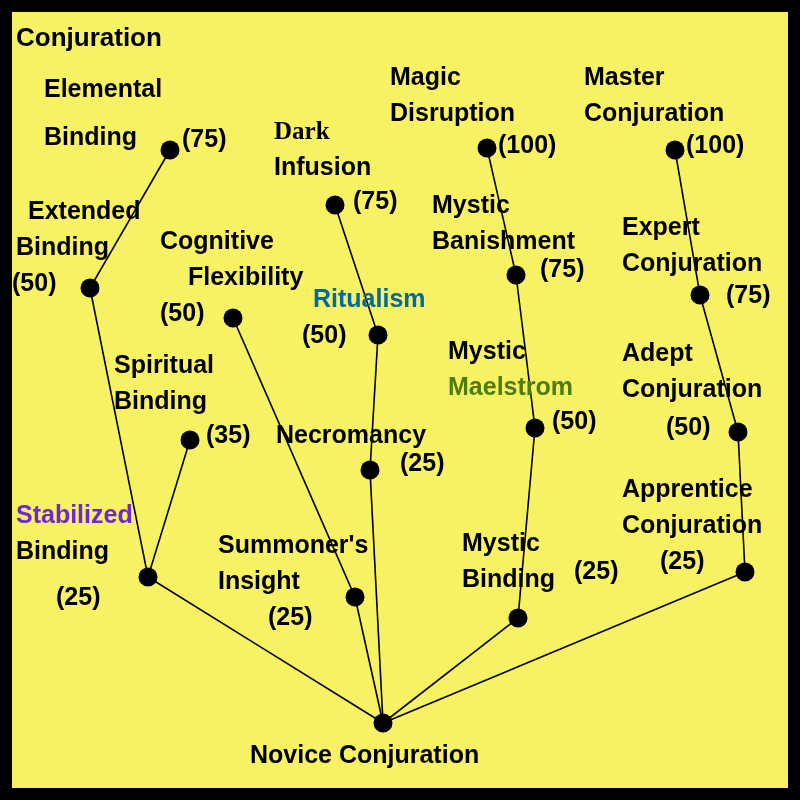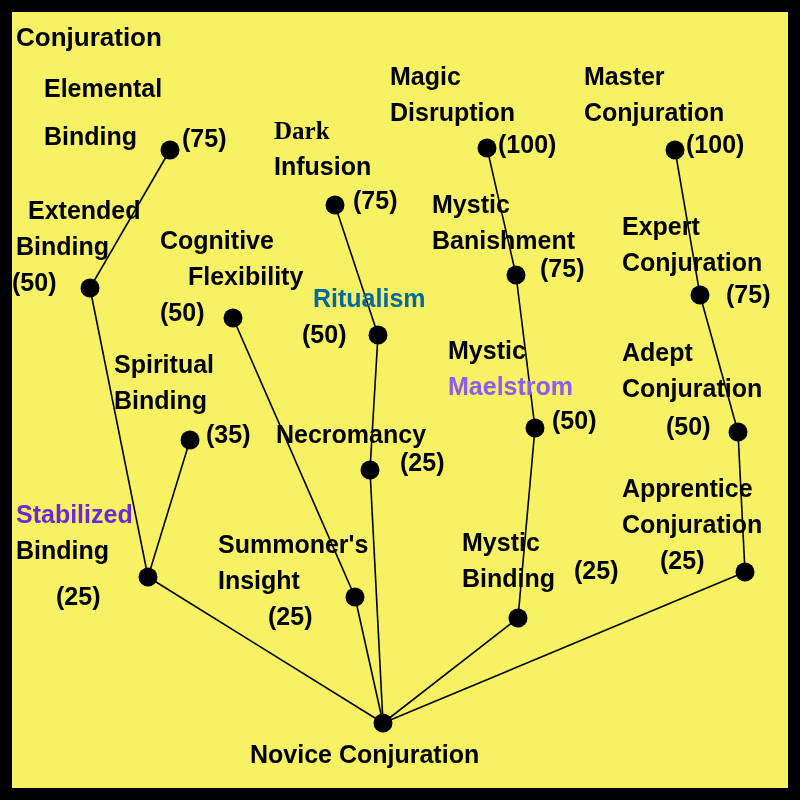--- a/index.html
+++ b/index.html
@@ -98,21 +98,21 @@
       <div class="lbl" style="left: 400px; top: 450px; color: rgb(0, 0, 0);">(25)</div>
       <div class="lbl" style="left: 313px; top: 286px; color: #0369a1;">Ritualism</div>
       <div class="lbl" style="left: 302px; top: 322px; color: rgb(0, 0, 0);">(50)</div>
       <div class="lbl" style="left: 274px; top: 118px; color: rgb(0, 0, 0); font-family: Liberation Serif, serif;">Dark</div>
       <div class="lbl" style="left: 274px; top: 154px; color: rgb(0, 0, 0);">Infusion</div>
       <div class="lbl" style="left: 353px; top: 188px; color: rgb(0, 0, 0);">(75)</div>
       <div class="lbl" style="left: 462px; top: 530px; color: rgb(0, 0, 0);">Mystic</div>
       <div class="lbl" style="left: 462px; top: 566px; color: rgb(0, 0, 0);">Binding</div>
       <div class="lbl" style="left: 574px; top: 558px; color: rgb(0, 0, 0);">(25)</div>
       <div class="lbl" style="left: 448px; top: 338px; color: rgb(0, 0, 0);">Mystic</div>
-      <div class="lbl" style="left: 448px; top: 374px; color: #8b5cf6;">Maelstrom</div>
+      <div class="lbl" style="left: 448px; top: 374px; color: #4d7c0f;">Maelstrom</div>
       <div class="lbl" style="left: 552px; top: 408px; color: rgb(0, 0, 0);">(50)</div>
       <div class="lbl" style="left: 432px; top: 192px; color: rgb(0, 0, 0);">Mystic</div>
       <div class="lbl" style="left: 432px; top: 228px; color: rgb(0, 0, 0);">Banishment</div>
       <div class="lbl" style="left: 540px; top: 256px; color: rgb(0, 0, 0);">(75)</div>
       <div class="lbl" style="left: 390px; top: 64px; color: rgb(0, 0, 0);">Magic</div>
       <div class="lbl" style="left: 390px; top: 100px; color: rgb(0, 0, 0);">Disruption</div>
       <div class="lbl" style="left: 498px; top: 132px; color: rgb(0, 0, 0);">(100)</div>
       <div class="lbl" style="left: 622px; top: 476px; color: rgb(0, 0, 0);">Apprentice</div>
       <div class="lbl" style="left: 622px; top: 512px; color: rgb(0, 0, 0);">Conjuration</div>
       <div class="lbl" style="left: 660px; top: 548px; color: rgb(0, 0, 0);">(25)</div>

